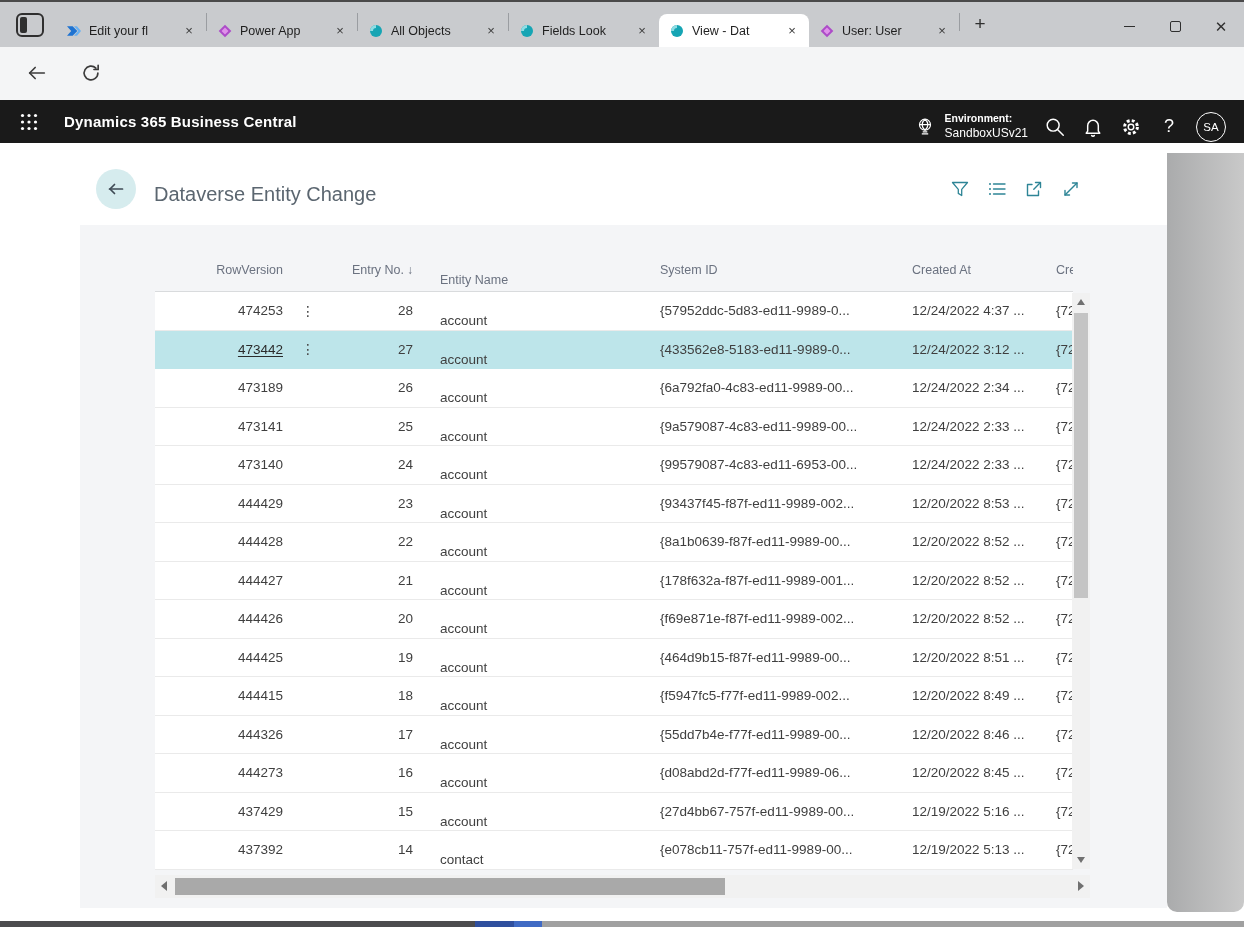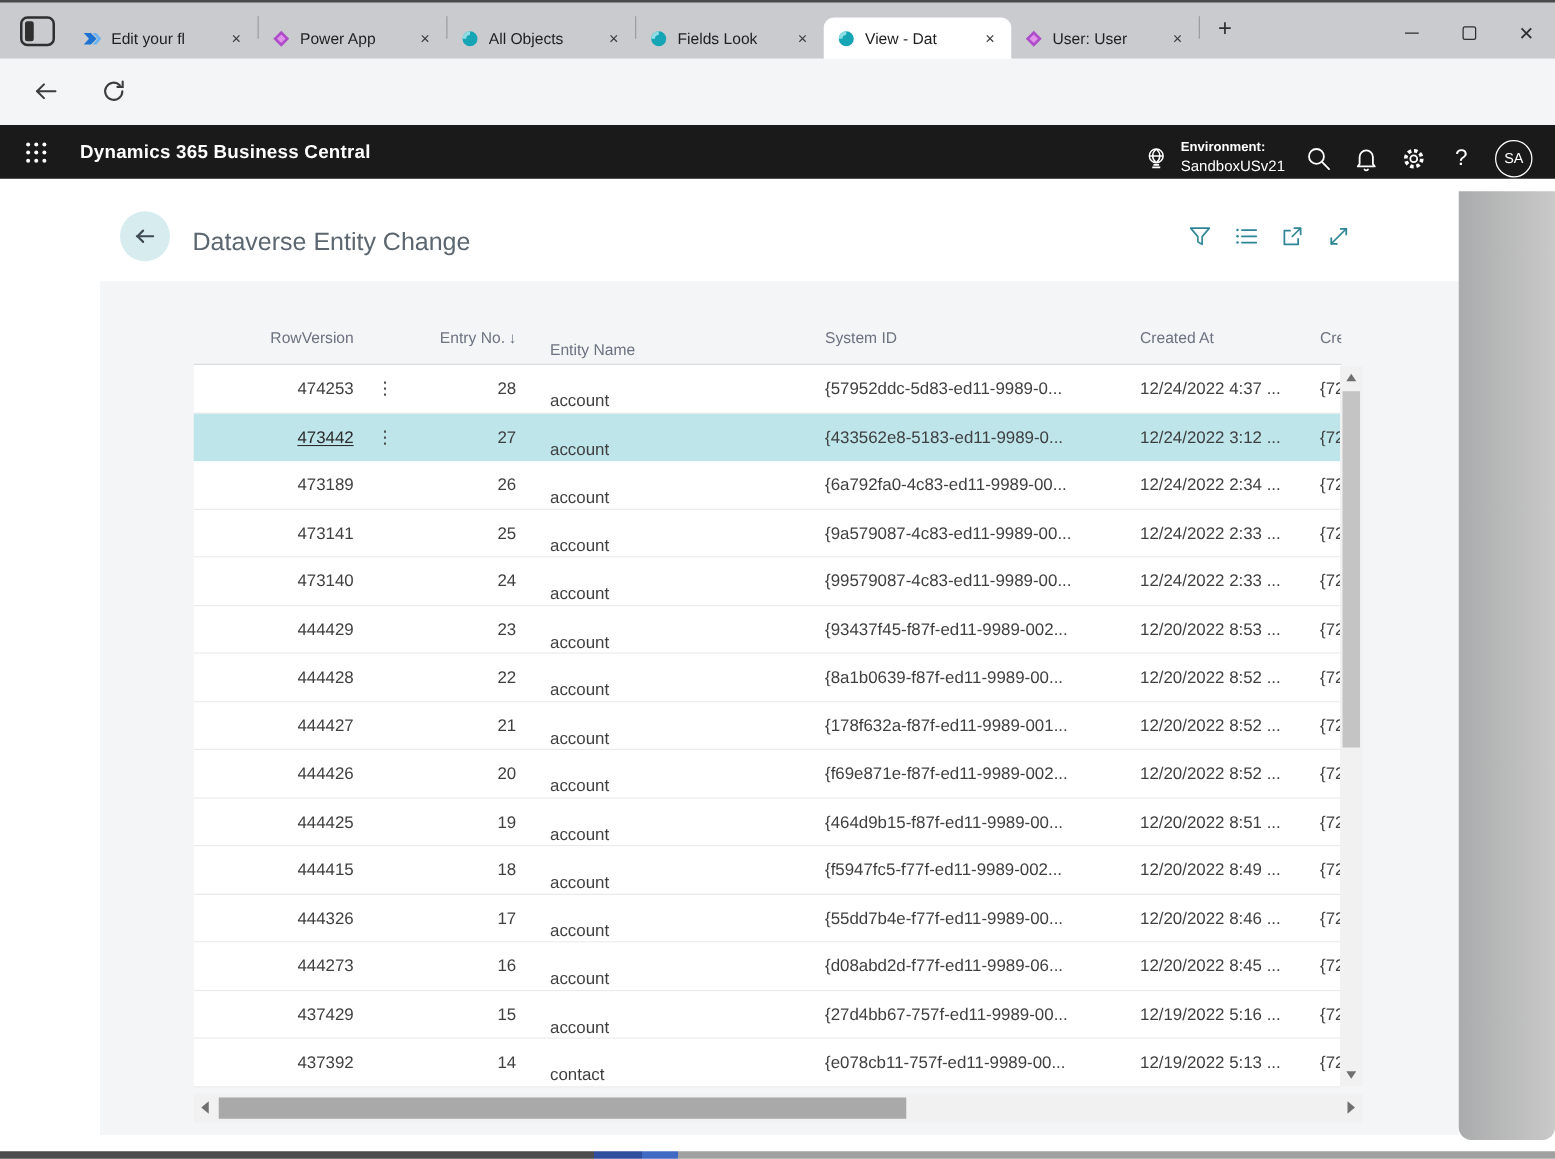--- a/index.html
+++ b/index.html
@@ -431,21 +431,21 @@
         <span class="cell c3"><span>account</span></span>
         <span class="cell c4"><span>{9a579087-4c83-ed11-9989-00...</span></span>
         <span class="cell c5"><span>12/24/2022 2:33 ...</span></span>
         <span class="cell c6"><span>{72</span></span>
       </div>
       <div class="grid-row">
         <span class="cell c1"><span>473140</span></span>
         <span class="cell cmenu"></span>
         <span class="cell c2"><span>24</span></span>
         <span class="cell c3"><span>account</span></span>
-        <span class="cell c4"><span>{99579087-4c83-ed11-9989-00...</span></span>
+        <span class="cell c4"><span>{99579087-4c83-ed11-6953-00...</span></span>
         <span class="cell c5"><span>12/24/2022 2:33 ...</span></span>
         <span class="cell c6"><span>{72</span></span>
       </div>
       <div class="grid-row">
         <span class="cell c1"><span>444429</span></span>
         <span class="cell cmenu"></span>
         <span class="cell c2"><span>23</span></span>
         <span class="cell c3"><span>account</span></span>
         <span class="cell c4"><span>{93437f45-f87f-ed11-9989-002...</span></span>
         <span class="cell c5"><span>12/20/2022 8:53 ...</span></span>

